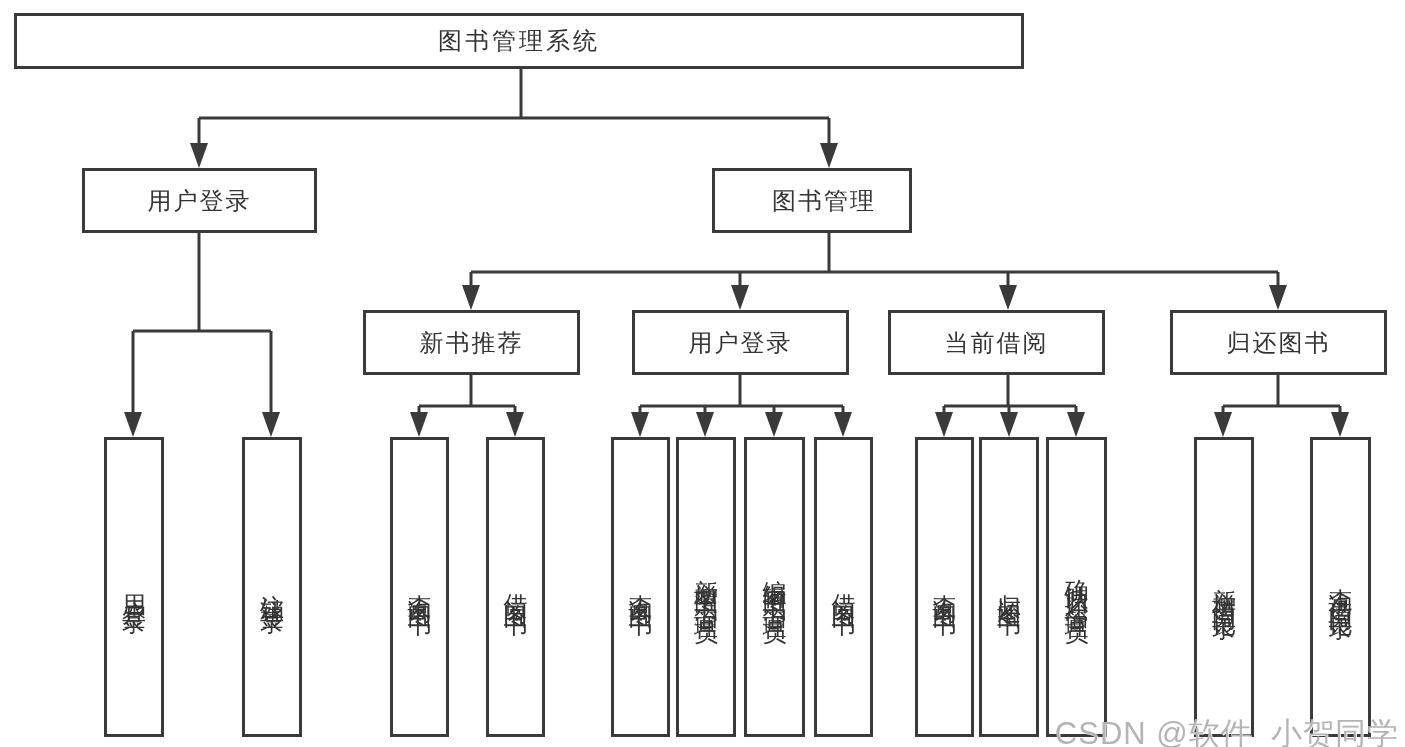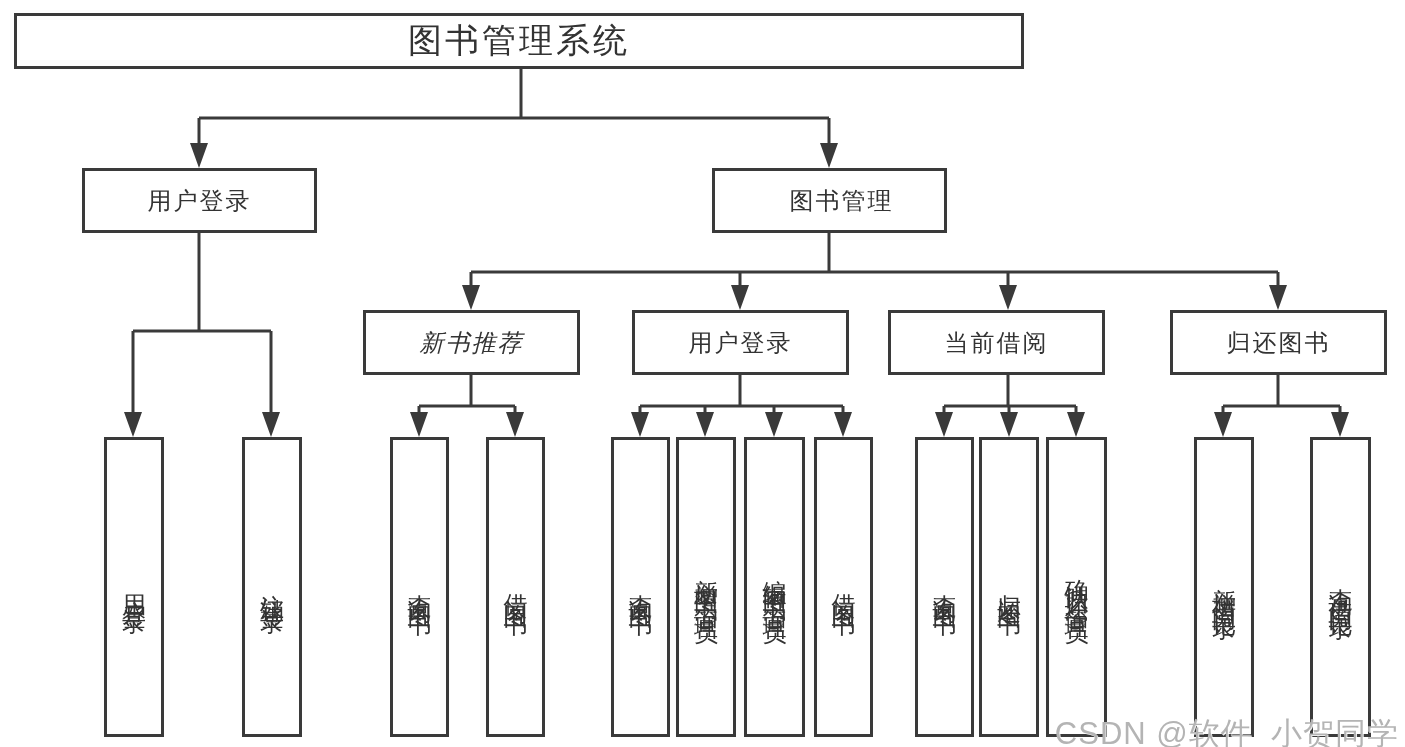--- a/index.html
+++ b/index.html
@@ -29,37 +29,37 @@
     align-items: center;
     justify-content: center;
     color: #333333;
   }
   .hlabel {
     font-size: 24px;
     letter-spacing: 2px;
     white-space: nowrap;
   }
   .root-label {
-    font-size: 34px;
+    font-size: 24px;
     letter-spacing: 3px;
   }
   .vlabel {
     writing-mode: vertical-lr;
     text-orientation: mixed;
     font-size: 24px;
     line-height: 1;
     letter-spacing: 6px;
     white-space: nowrap;
   }
   
   .b-root  { left: 14px;  top: 13px;  width: 1010px; height: 56px; }
   .b-l2a   { left: 82px;  top: 168px; width: 235px;  height: 65px; }
-  .b-l2b   { left: 712px; top: 168px; width: 235px;  height: 65px; padding-left: 24px; }
+  .b-l2b   { left: 712px; top: 168px; width: 200px;  height: 65px; padding-left: 24px; }
   .l3      { top: 310px; height: 65px; width: 217px; }
-  .b-l3a   { left: 363px; font-style: italic; }
+  .b-l3a   { left: 363px; }
   .b-l3b   { left: 632px; }
   .b-l3c   { left: 888px; }
   .b-l3d   { left: 1170px; }
   .l4      { top: 437px; height: 300px; }
   .b-01 { left: 104px;  width: 60px; }
   .b-02 { left: 242px;  width: 60px; }
   .b-03 { left: 390px;  width: 59px; }
   .b-04 { left: 486px;  width: 59px; }
   .b-05 { left: 611px;  width: 59px; }
   .b-06 { left: 676px;  width: 60px; }

